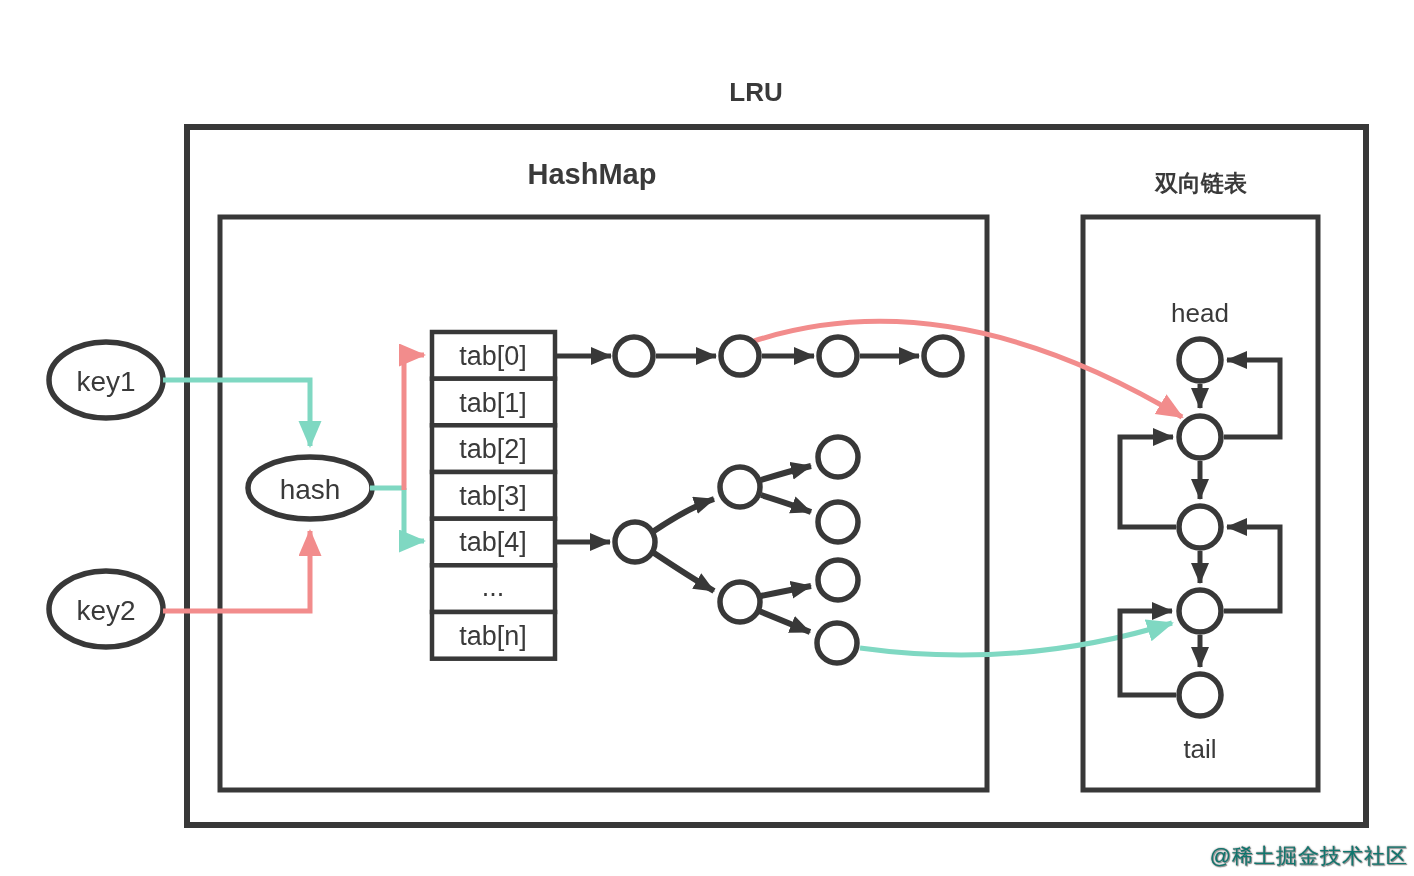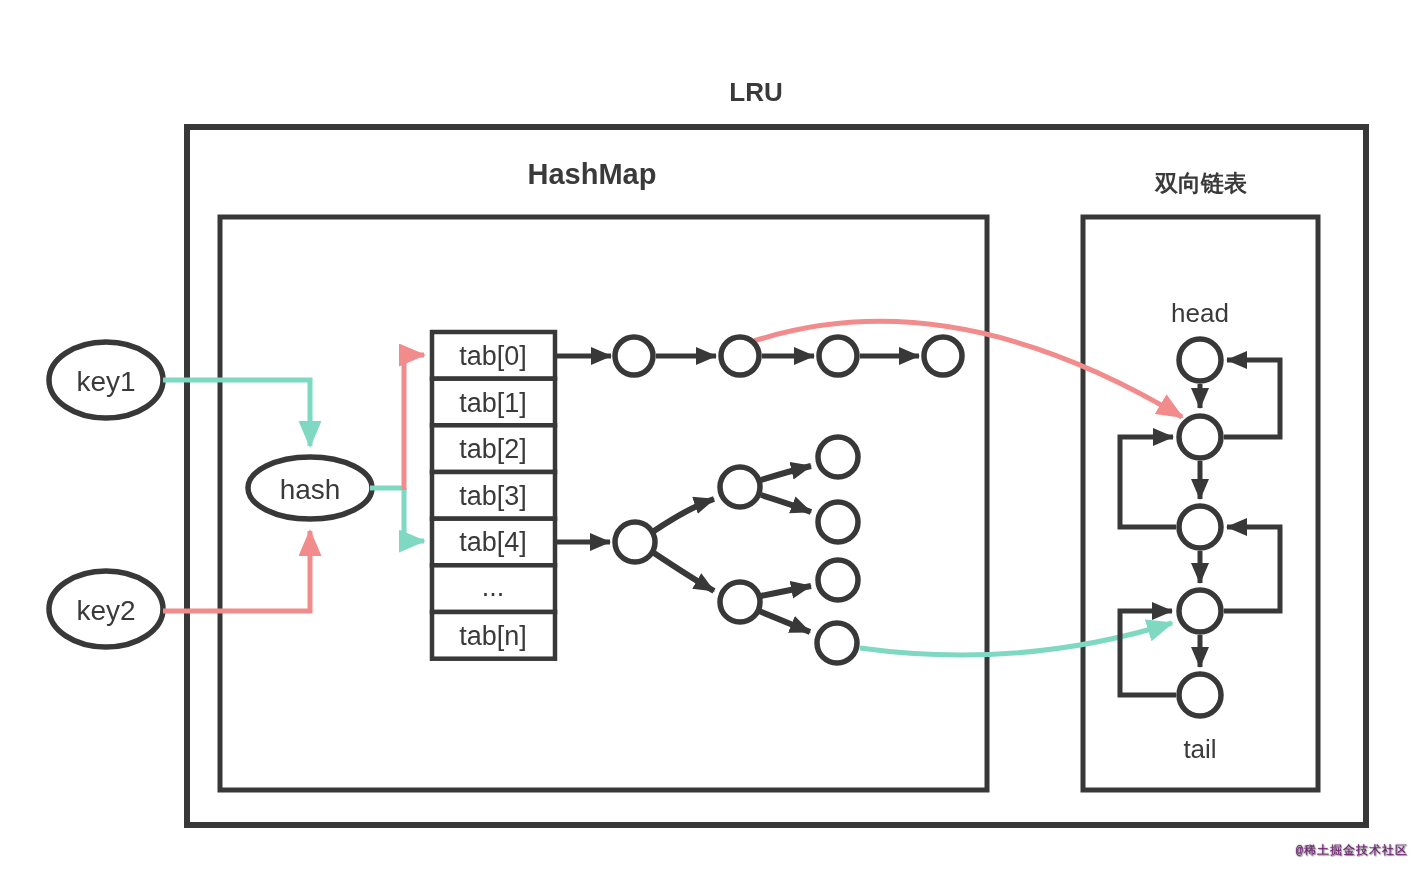--- a/index.html
+++ b/index.html
@@ -5,23 +5,23 @@
   html,body{margin:0;padding:0;background:#ffffff;}
   body{width:1414px;height:876px;position:relative;overflow:hidden;
        font-family:"Liberation Sans",sans-serif;}
   svg text{font-family:"Liberation Sans",sans-serif;fill:#3a3a3a;}
   .t-bold{font-weight:bold;}
   .box{fill:#ffffff;stroke:#383838;}
   .k{stroke:#383838;fill:none;stroke-linecap:butt;stroke-linejoin:miter;}
   .node{fill:#ffffff;stroke:#383838;stroke-width:5.5;}
   .cell{fill:#ffffff;stroke:#383838;stroke-width:4.5;}
   .colored{fill:none;stroke-width:5;stroke-linejoin:miter;}
-  #watermark{position:absolute;top:842px;right:6px;font-size:12px;color:#701a75;
+  #watermark{position:absolute;top:842px;right:6px;font-size:21px;color:#0f766e;
              letter-spacing:1px;
-             text-shadow:0 0 2px #9b9b9b, 0 0 1px #6f6f6f, 1px 1px 1px #7c7c7c;font-family:Liberation Mono, monospace;}
+             text-shadow:0 0 2px #9b9b9b, 0 0 1px #6f6f6f, 1px 1px 1px #7c7c7c;}
 </style>
 </head>
 <body>
 
 
 
 <svg width="1414" height="876" viewBox="0 0 1414 876">
   <defs>
     <marker id="mb" markerUnits="userSpaceOnUse" markerWidth="24" markerHeight="20" refX="20" refY="9" orient="auto">
       <path d="M0,0 L21,9 L0,18 Z" fill="#383838"></path>

